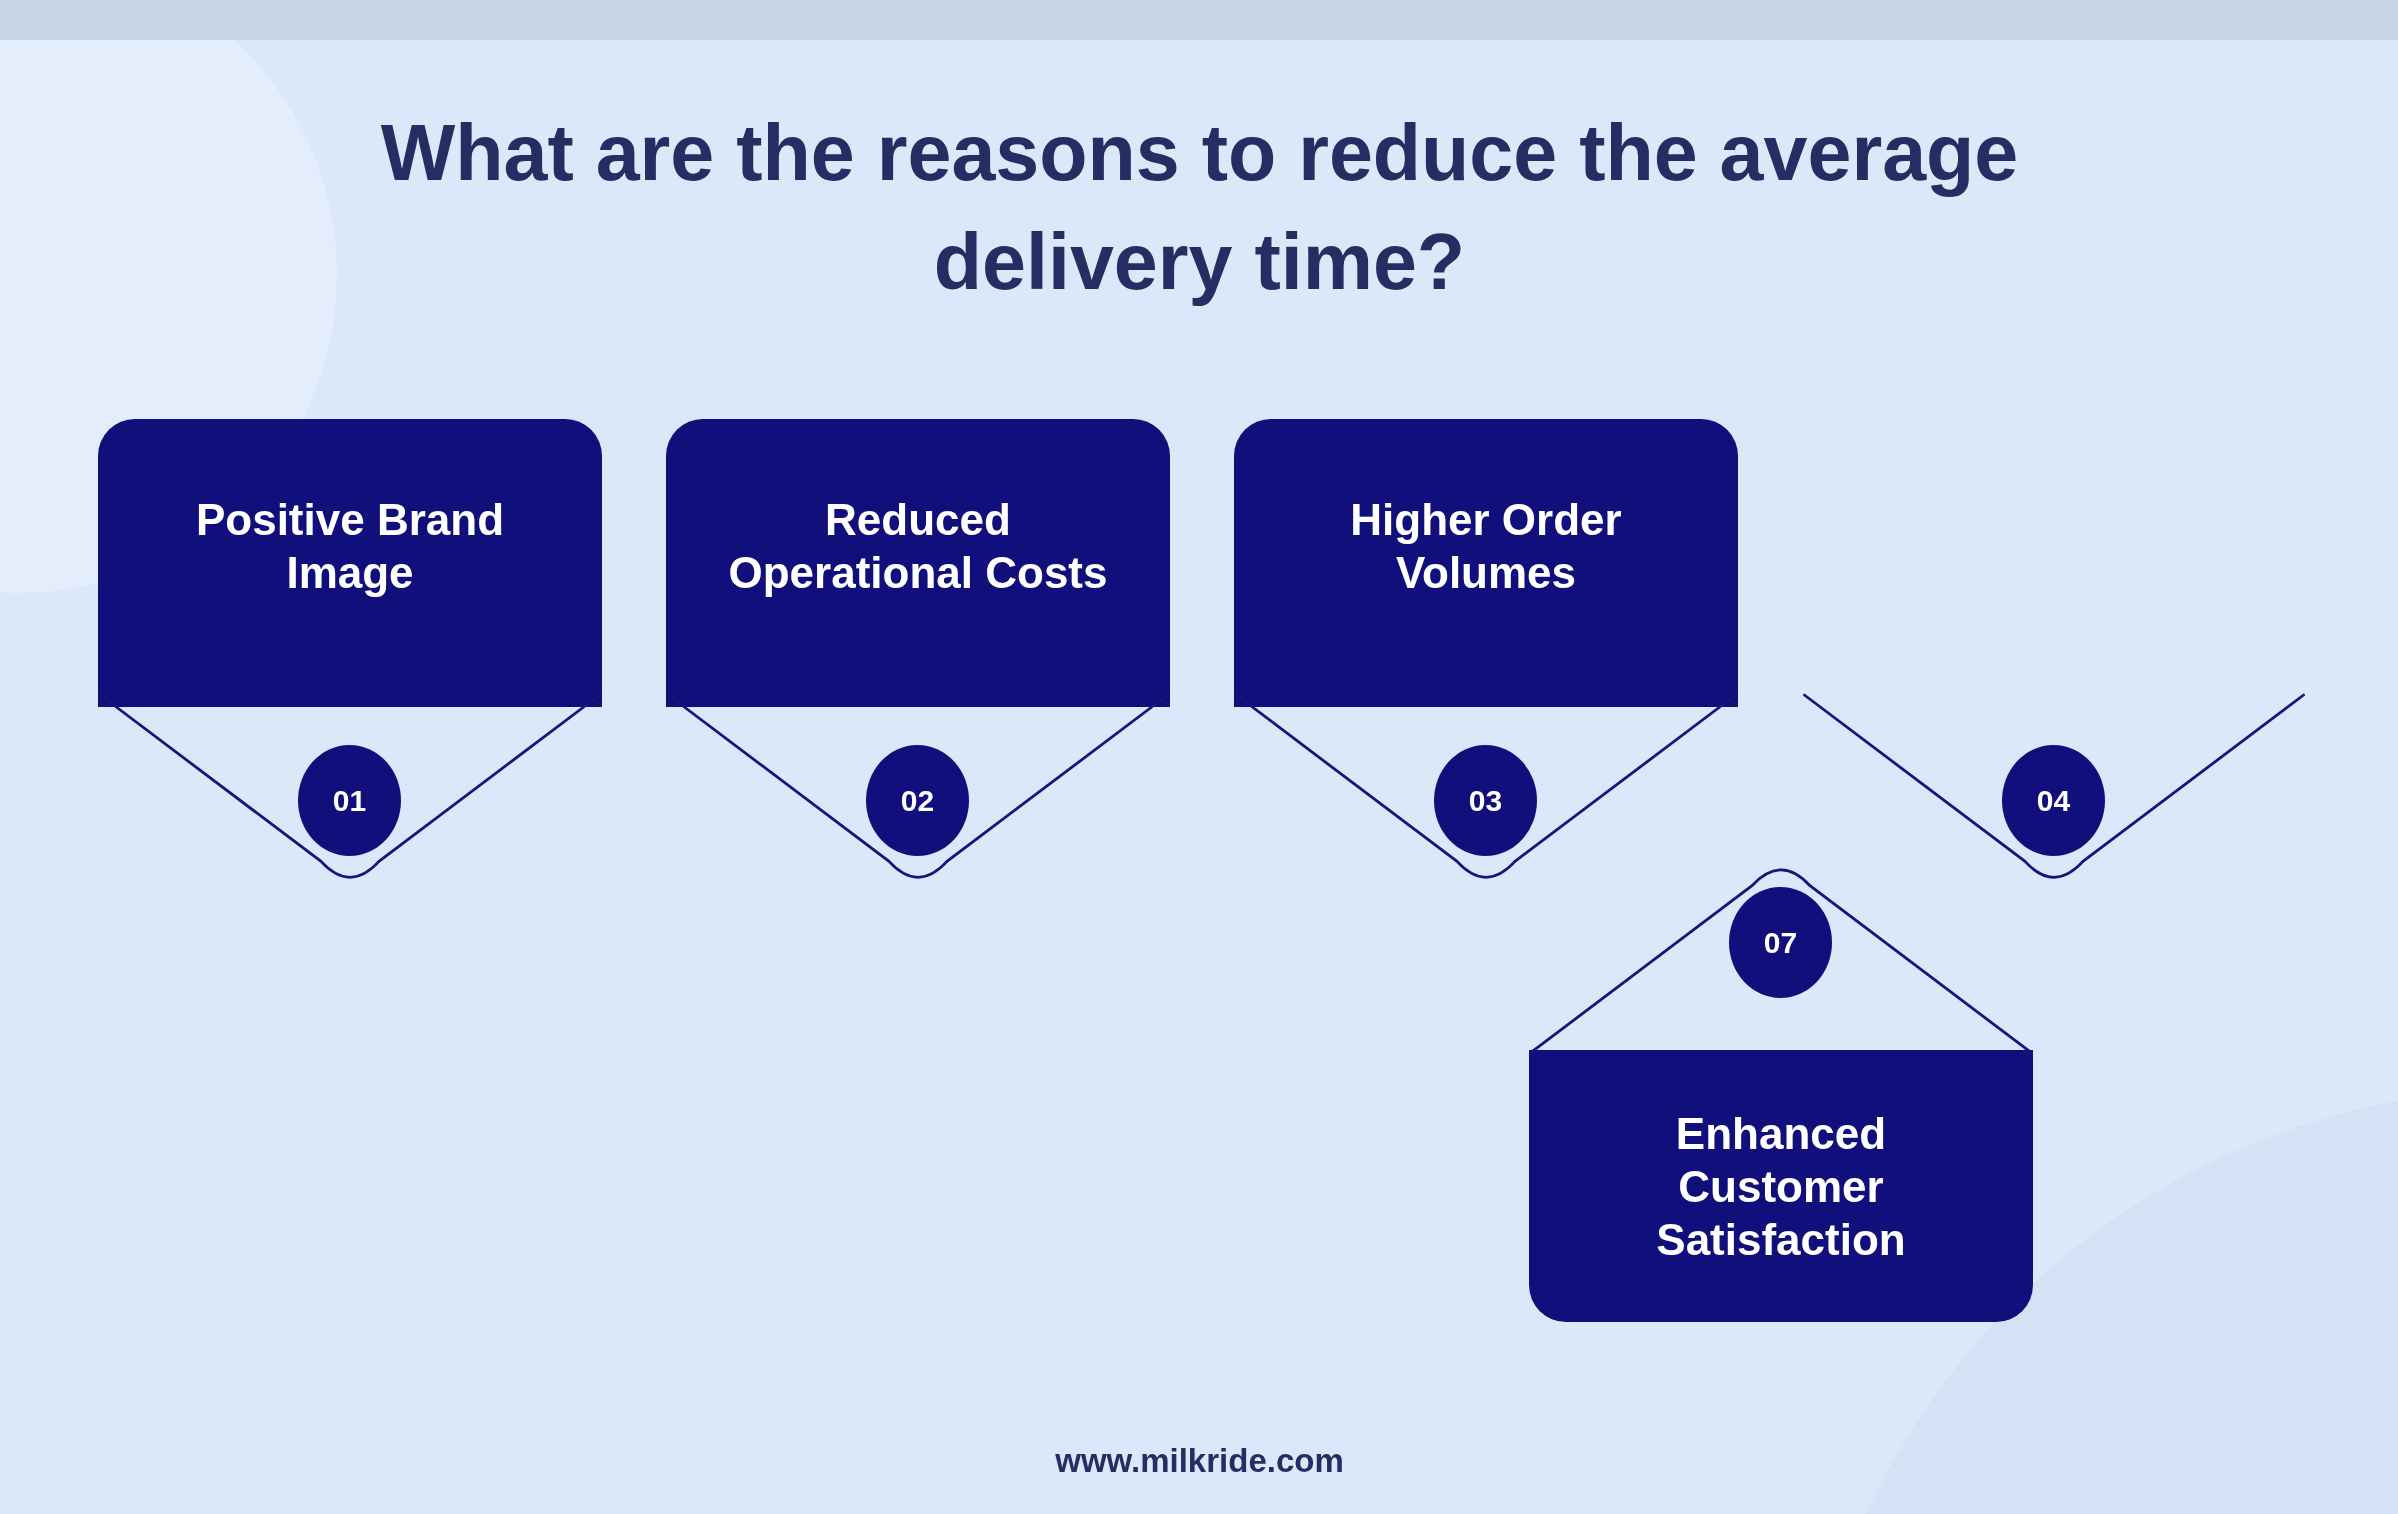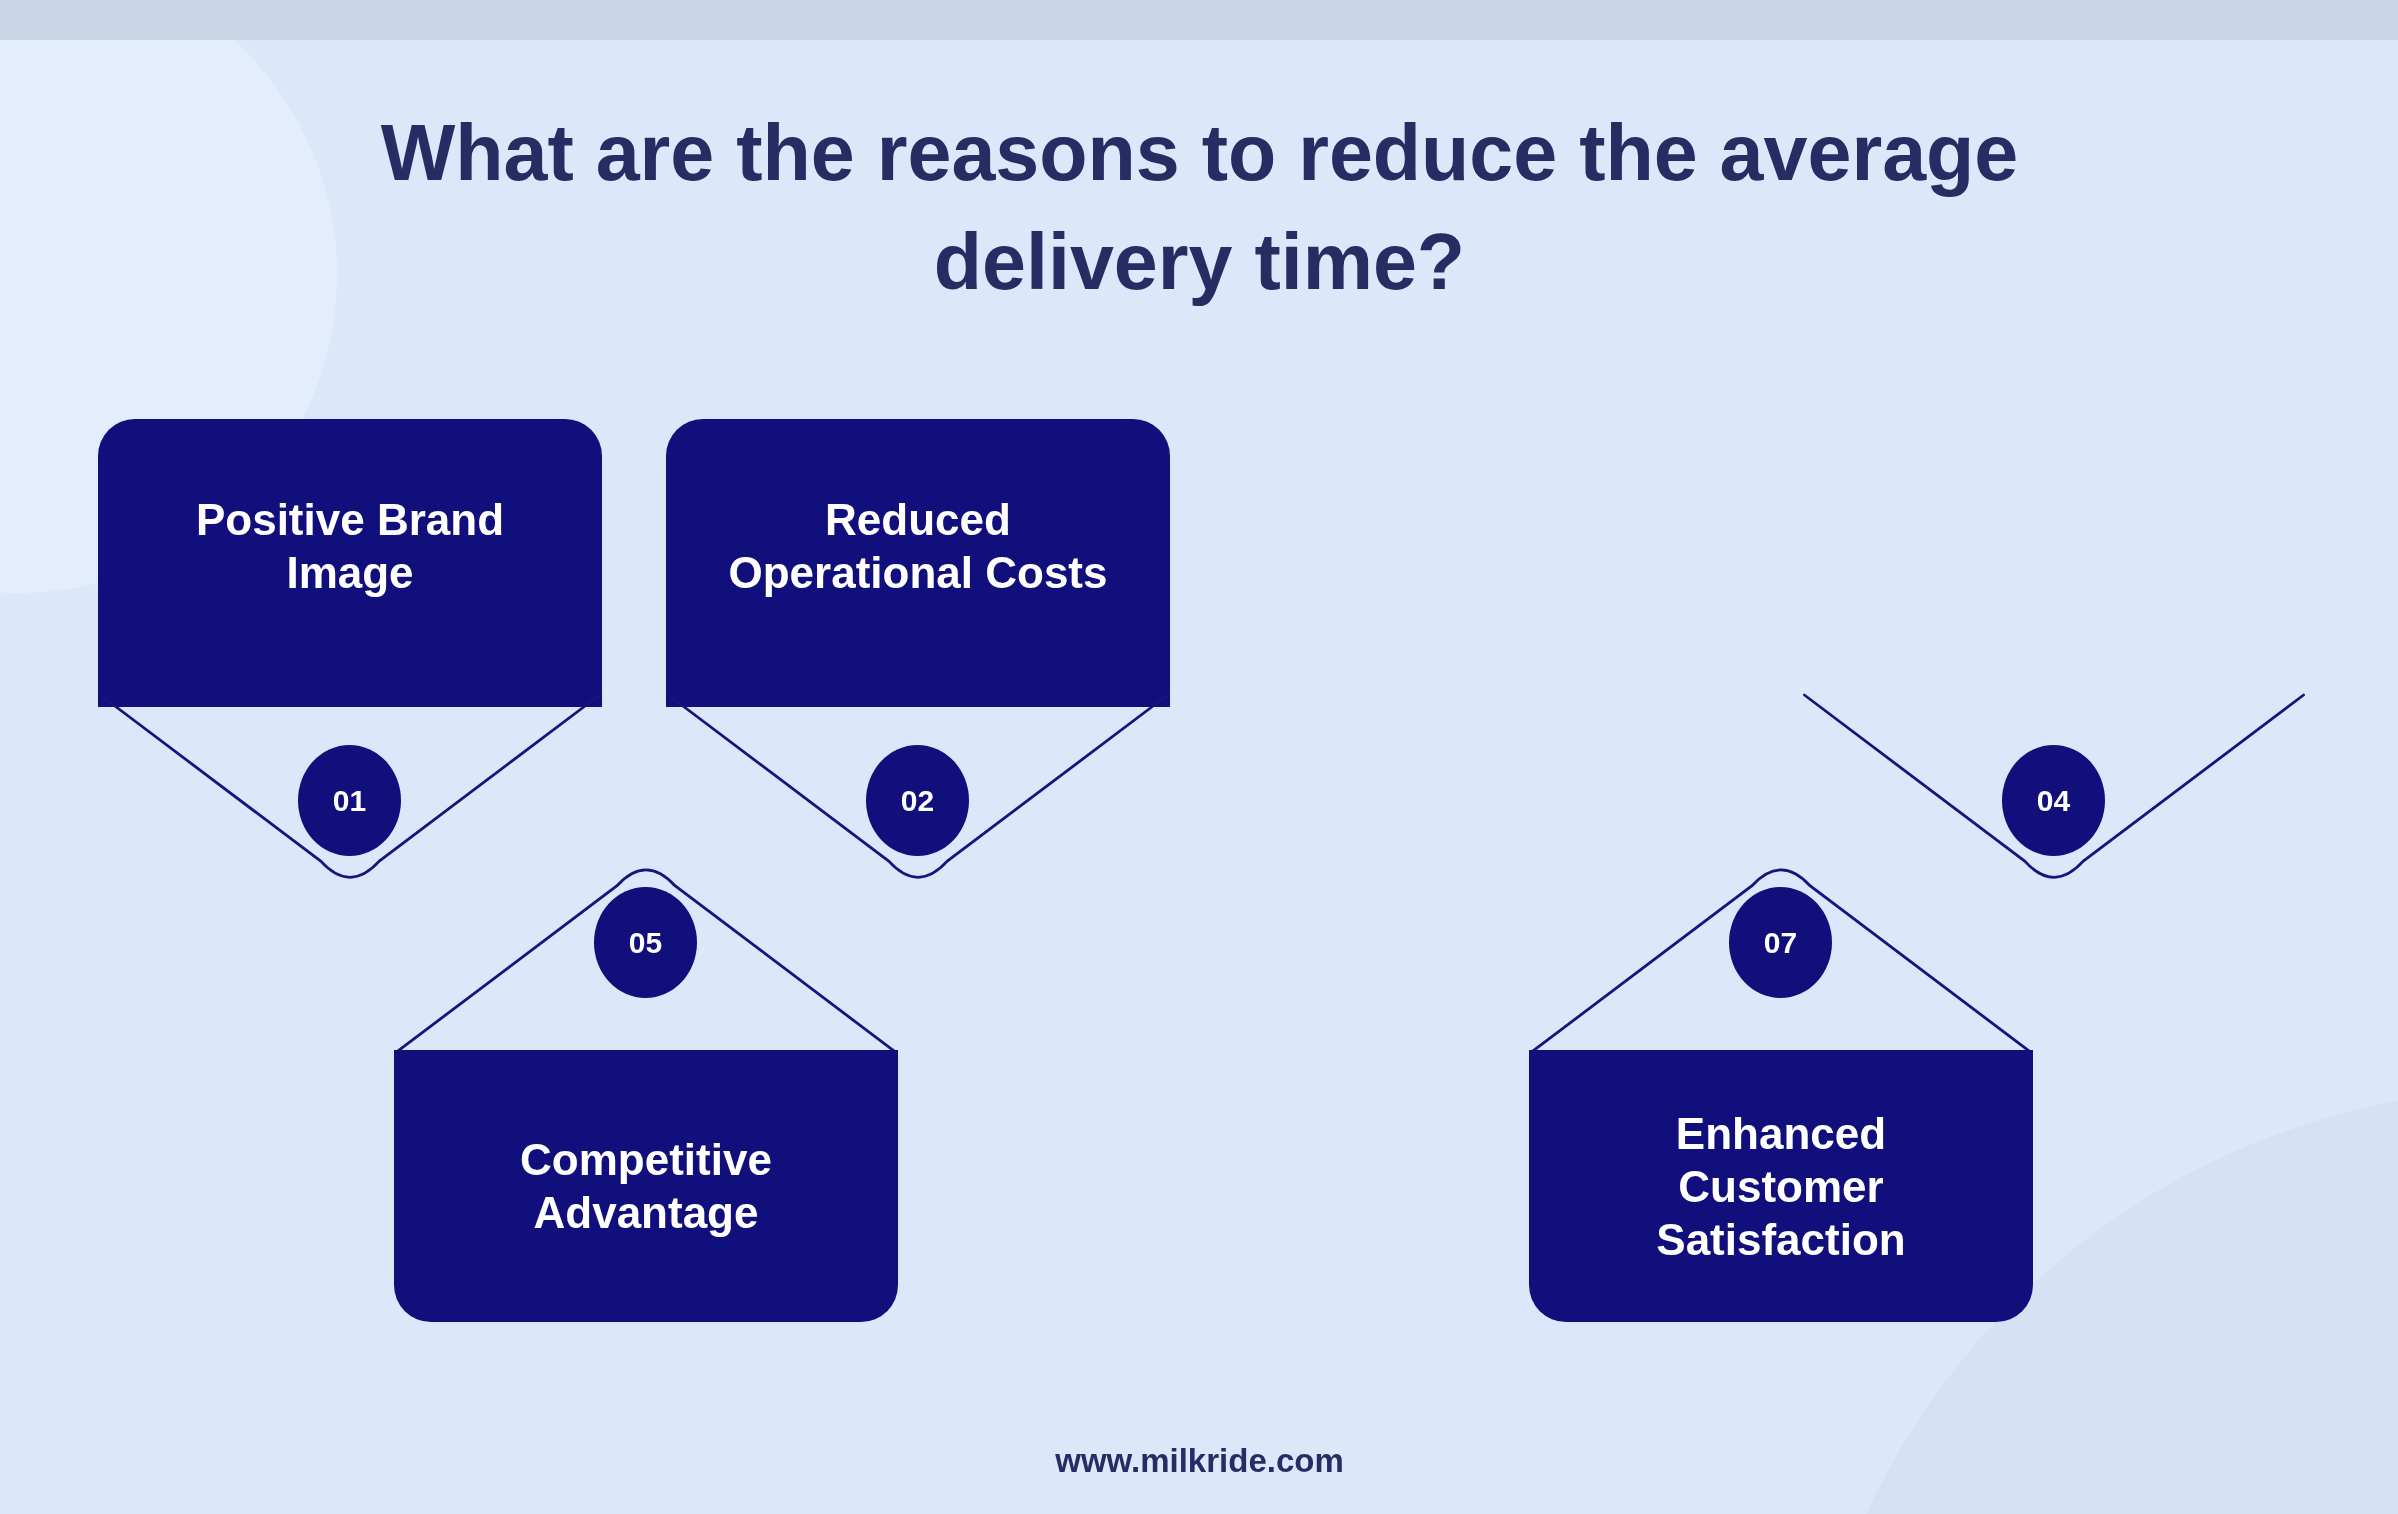--- a/index.html
+++ b/index.html
@@ -179,48 +179,48 @@
       <div class="card-label">Reduced Operational Costs</div>
     </div>
     <svg class="funnel" width="504" height="201" viewBox="0 0 538 215">
       <path d="M2 0 L238 178 Q269 212 300 178 L536 0"></path>
     </svg>
     <div class="badge">
       <span>02</span>
     </div>
   </div>
 
+  <div class="item top pos3">
+    <div class="card">
+      <div class="card-label">Higher Order Volumes</div>
+    </div>
+    <svg class="funnel" width="504" height="201" viewBox="0 0 538 215">
+      <path d="M2 0 L238 178 Q269 212 300 178 L536 0"></path>
+    </svg>
+    <div class="badge">
+      <span>03</span>
+    </div>
+  </div>
 
   <div class="item top pos4">
     <svg class="funnel" width="504" height="201" viewBox="0 0 538 215">
       <path d="M2 0 L238 178 Q269 212 300 178 L536 0"></path>
     </svg>
     <div class="badge">
       <span>04</span>
     </div>
   </div>
 
-  <div class="item bottom pos5">
+
+
+  <div class="item bottom pos7">
     <svg class="funnel" width="504" height="201" viewBox="0 0 538 215">
       <path d="M2 213 L238 35 Q269 1 300 35 L536 213"></path>
     </svg>
     <div class="badge">
-      <span>05</span>
-    </div>
-    <div class="card">
-      <div class="card-label">Competitive Advantage</div>
-    </div>
-  </div>
-
-
-  <div class="item bottom pos7">
-    <svg class="funnel" width="504" height="201" viewBox="0 0 538 215">
-      <path d="M2 213 L238 35 Q269 1 300 35 L536 213"></path>
-    </svg>
-    <div class="badge">
       <span>07</span>
     </div>
     <div class="card">
       <div class="card-label narrow">Enhanced Customer Satisfaction</div>
     </div>
   </div>
 
   <div class="footer">www.milkride.com</div>
 
 </div>

